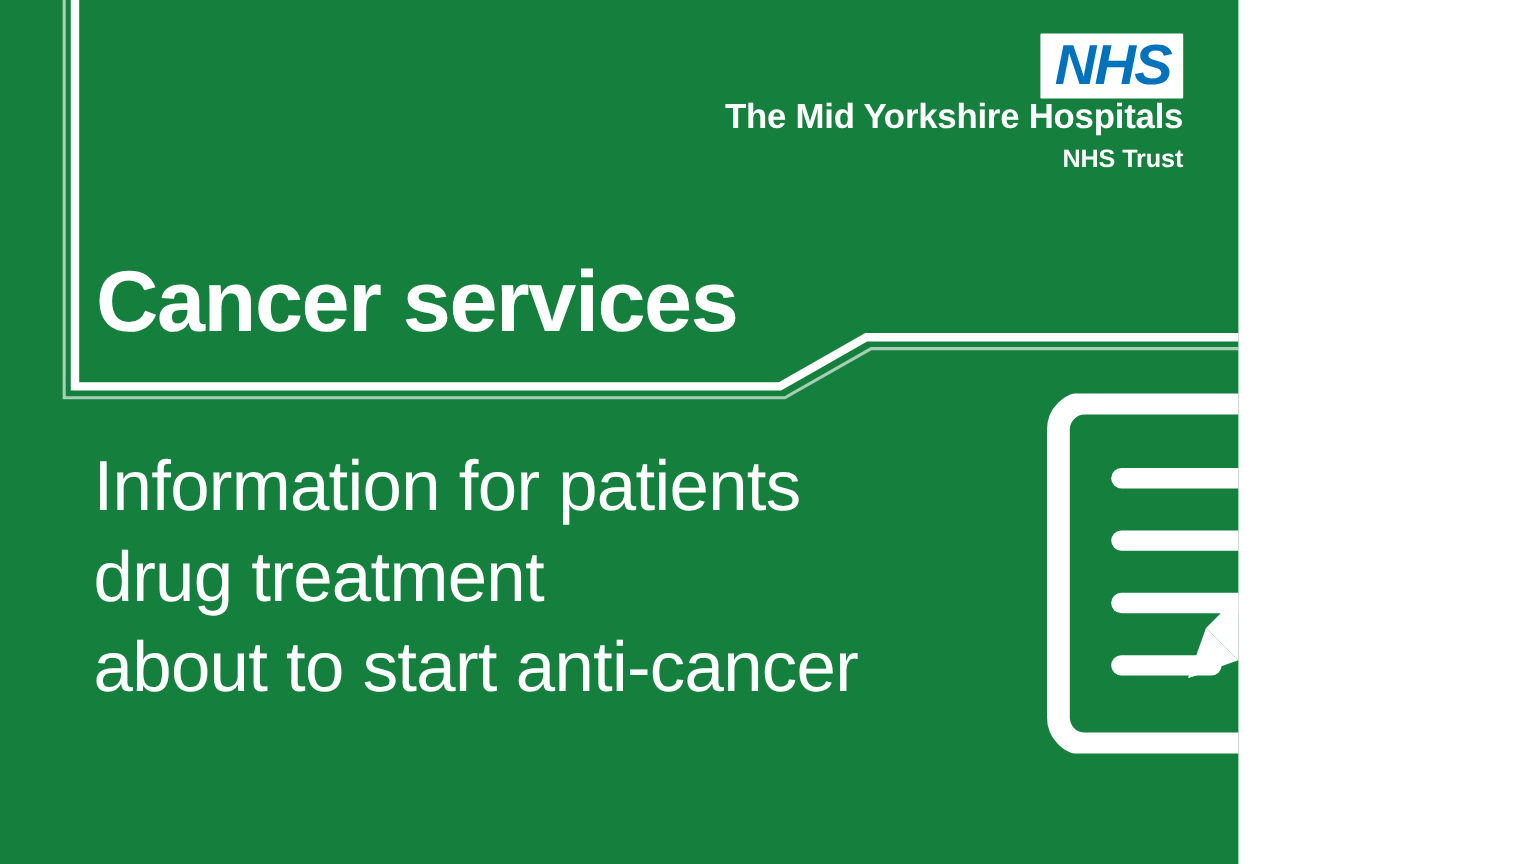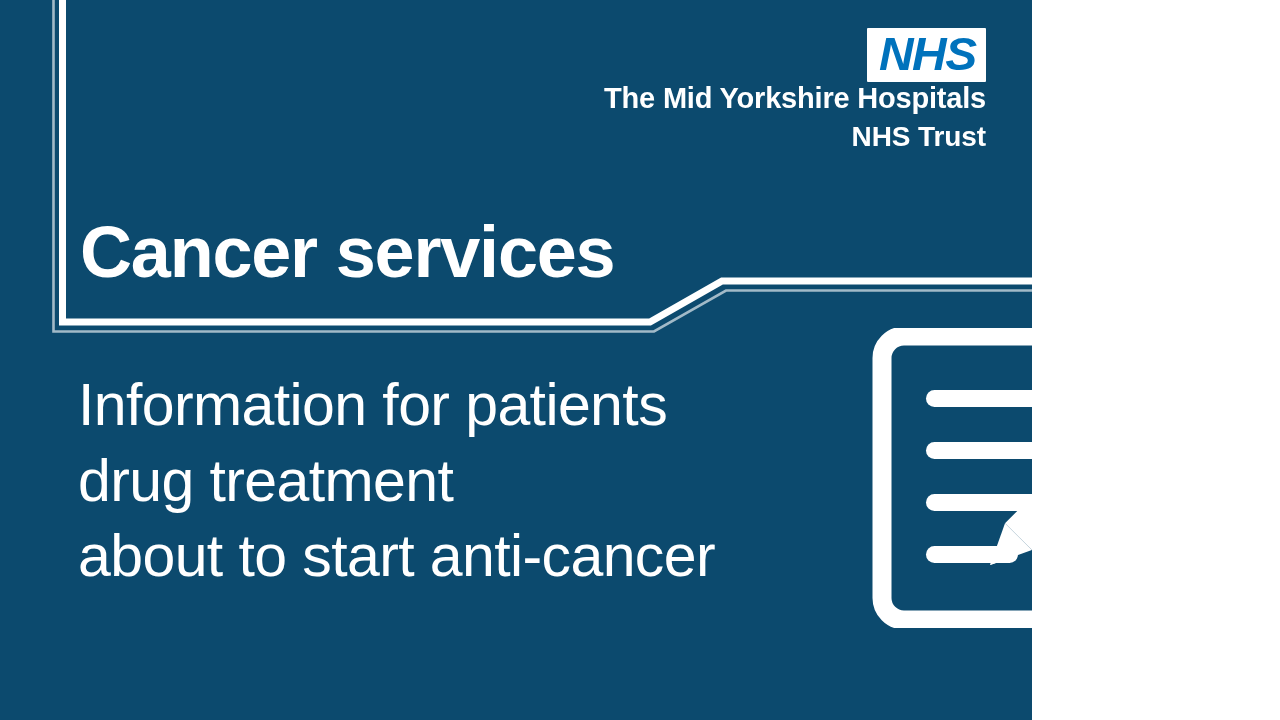--- a/index.html
+++ b/index.html
@@ -11,21 +11,21 @@
     width: 1280px;
     height: 720px;
     overflow: hidden;
     font-family: "Liberation Sans", sans-serif;
   }
 
   #slide {
     position: relative;
     width: 1032px;
     height: 720px;
-    background: #0c4a6e;
+    background: #15803d;
     overflow: hidden;
   }
 
   
   .frame-layer {
     position: absolute;
     inset: 0;
     pointer-events: none;
   }
 
@@ -63,21 +63,21 @@
     font-weight: bold;
     font-size: 29px;
     letter-spacing: -0.2px;
     white-space: nowrap;
   }
   .trust-sub {
     display: block;
     color: #ffffff;
     font-family: "Liberation Sans", sans-serif;
     font-weight: bold;
-    font-size: 28px;
+    font-size: 21px;
     letter-spacing: -0.1px;
     margin-top: 6px;
   }
 
   
   .title-main {
     position: absolute;
     left: 80px;
     top: 216px;
     color: #ffffff;

